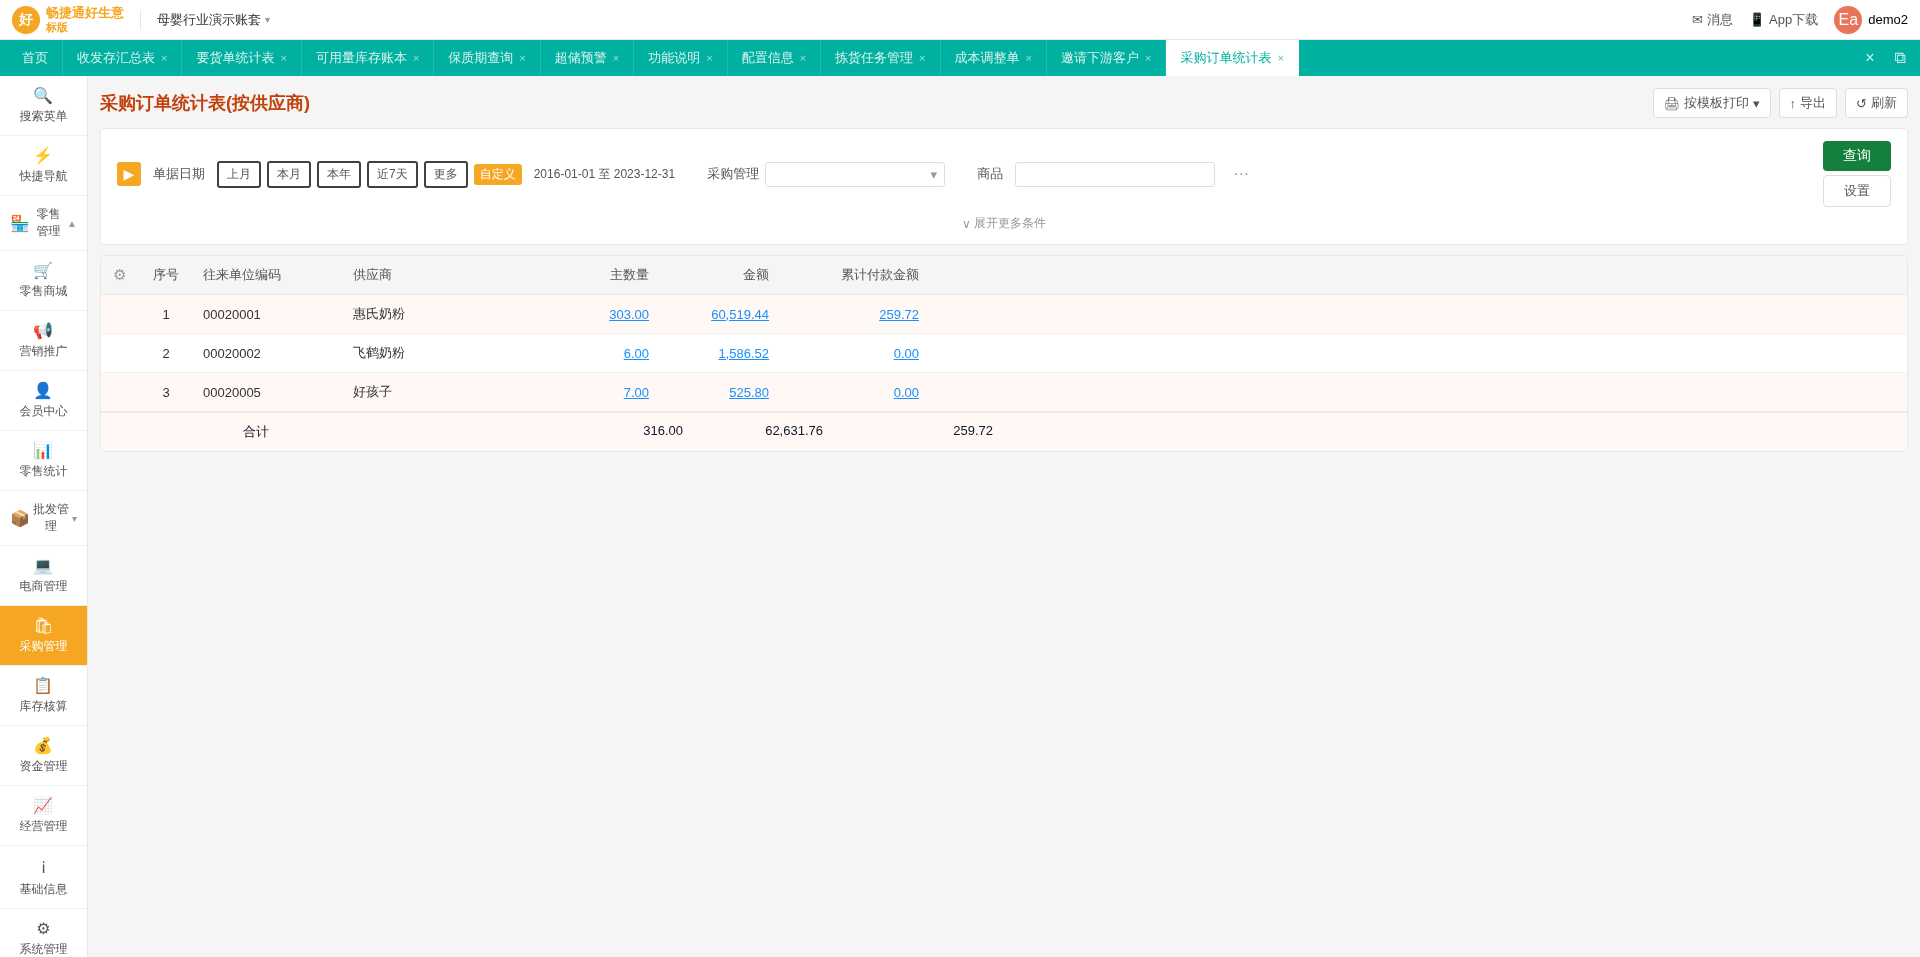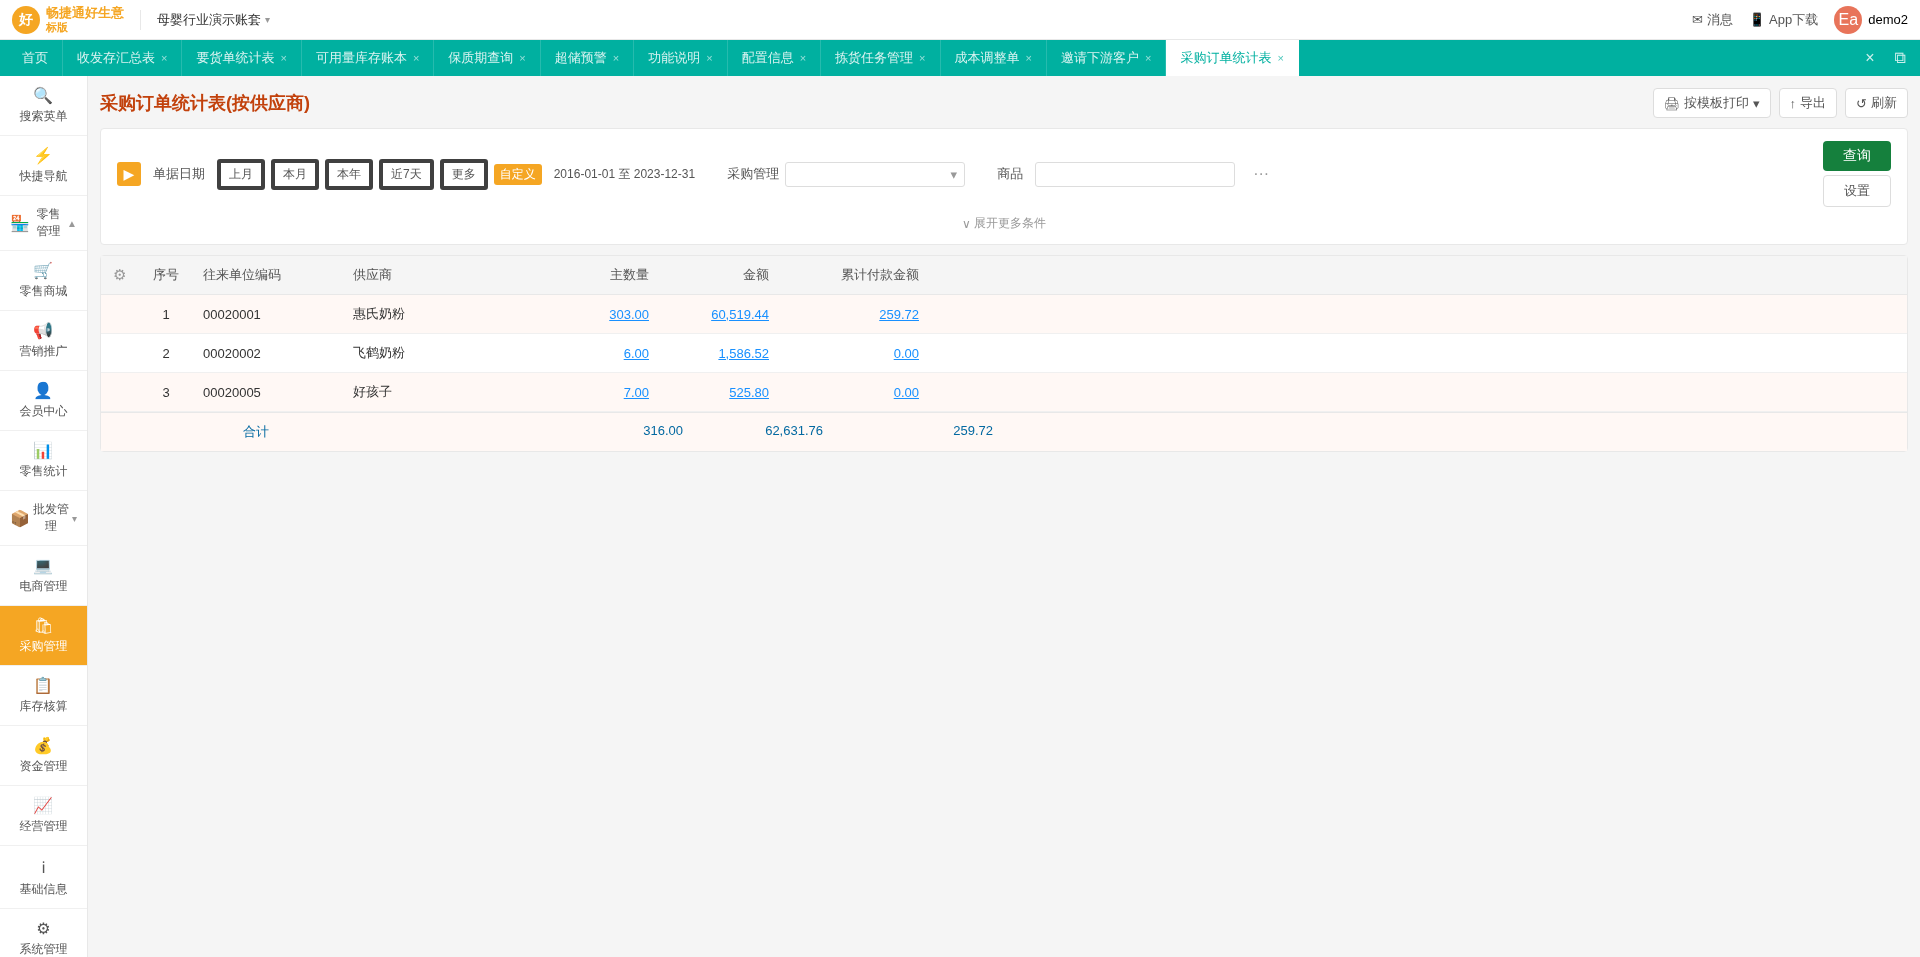--- a/index.html
+++ b/index.html
@@ -138,21 +138,21 @@
       width: 24px; height: 24px;
       background: #f5a623;
       border-radius: 3px;
       display: flex; align-items: center; justify-content: center;
       color: white; cursor: pointer; font-size: 14px;
       flex-shrink: 0;
     }
     .filter-label { color: #555; font-size: 13px; white-space: nowrap; }
     .filter-date-btns { display: flex; gap: 6px; align-items: center; }
     .date-btn {
-      padding: 3px 8px; border: 4px solid #404040; border-radius: 3px;
+      padding: 3px 8px; border: 2px solid #404040; border-radius: 3px;
       background: #fff; color: #555; cursor: pointer; font-size: 12px;
     }
     .date-custom-badge {
       background: #f5a623; color: #fff; padding: 2px 6px; border-radius: 3px; font-size: 12px;
     }
     .date-range { color: #555; font-size: 12px; }
     .filter-status {
       display: flex; align-items: center; gap: 6px; margin-left: 20px;
     }
     .filter-select {
@@ -225,21 +225,21 @@
     .col-paid { width: 150px; text-align: right; }
 
     
     .table-footer {
       background: #fff8f5;
       display: flex;
       padding: 10px 12px;
       gap: 0;
       border-top: 1px solid #e8e8e8;
       font-size: 13px;
-      color: #0369a1;
+      color: #0f172a;
     }
     .footer-label { width: 360px; padding-left: 40px; font-weight: 500; }
     .footer-qty { width: 120px; text-align: right; font-weight: 500; }
     .footer-amount { width: 120px; text-align: right; font-weight: 500; }
     .footer-paid { width: 150px; text-align: right; font-weight: 500; }
 
     .settings-gear {
       color: #999; font-size: 15px; cursor: pointer;
     }
     .dots-btn { background: none; border: none; cursor: pointer; color: #999; font-size: 16px; padding: 2px 6px; }

